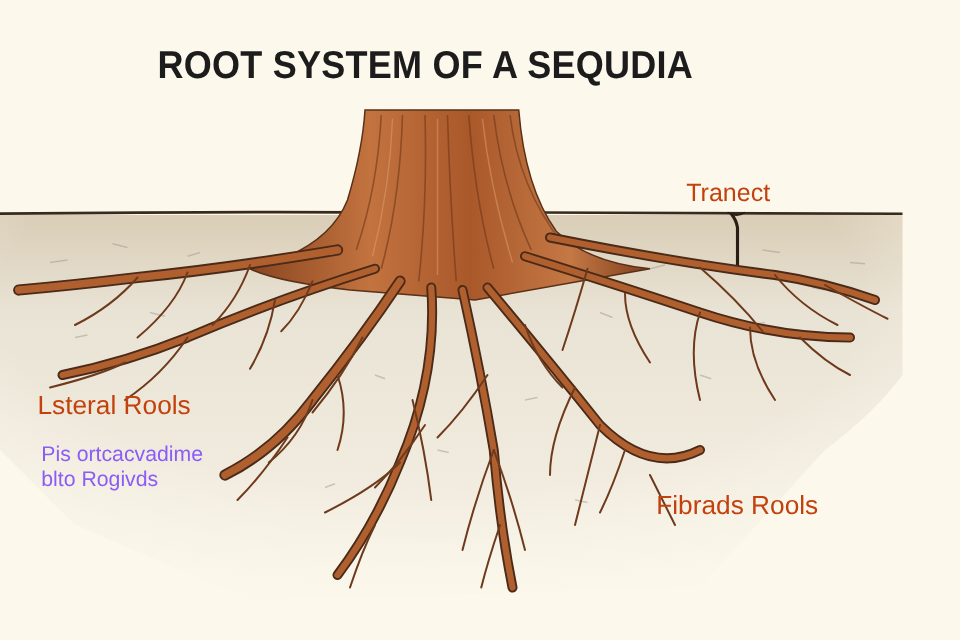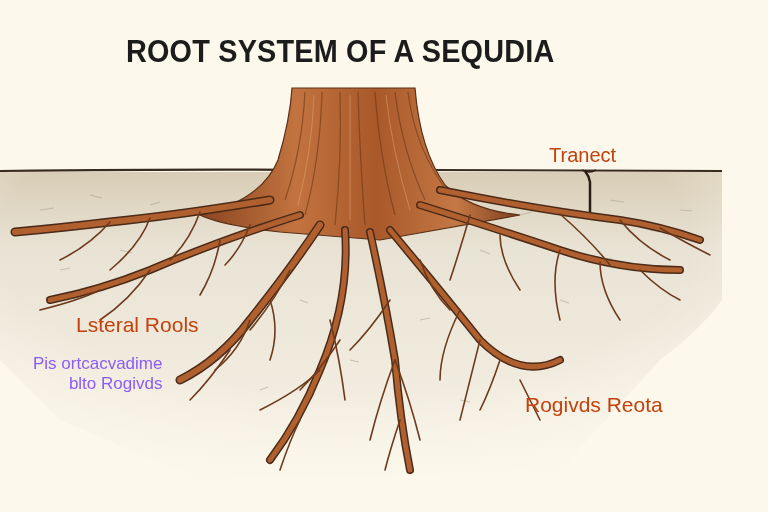--- a/index.html
+++ b/index.html
@@ -2,33 +2,33 @@
 <html><head>
 <meta charset="utf-8">
 <style>
   html, body { margin: 0; padding: 0; }
   body {
     width: 768px; height: 512px; overflow: hidden;
     background: #fcf8ec;
     font-family: "Liberation Sans", "DejaVu Sans", sans-serif;
     position: relative;
   }
-  .stage { position: absolute; inset: 0; text-align: right; }
+  .stage { position: absolute; inset: 0; }
   svg.art { position: absolute; left: 0; top: 0; }
   .title {
     position: absolute; left: 126px; top: 34px;
     font-size: 31px; font-weight: bold; color: #1c1c1c;
     letter-spacing: 0.2px; transform: scaleX(0.93); transform-origin: left top;
     white-space: nowrap;
   }
   .label {
     position: absolute; color: #c2410c; white-space: nowrap;
   }
   .lbl-transect { left: 549px; top: 144px; font-size: 20px; }
-  .lbl-lateral  { left: 30px; top: 313px; font-size: 21px; margin-left: 46px; }
+  .lbl-lateral  { left: 30px; top: 313px; font-size: 21px; }
   .lbl-fibrous  { left: 525px; top: 393px; font-size: 21px; }
   .note {
     position: absolute; left: 33px; top: 354px;
     font-size: 17px; line-height: 20px; color: #8b5cf6;
   }
   .note div { white-space: nowrap; }
 </style>
 </head>
 <body>
 
@@ -161,19 +161,19 @@
         <path d="M470 215 Q460 250 450 280"></path>
       <path d="M420 260 Q430 290 450 310"></path>
         <path d="M250 225 Q240 250 225 265"></path>
     </g>
   </svg>
 
   <div class="title">ROOT SYSTEM OF A SEQUDIA</div>
 
   <div class="label lbl-transect">Tranect</div>
   <div class="label lbl-lateral">Lsteral Rools</div>
-  <div class="label lbl-fibrous">Rogivds Reota</div>
+  <div class="label lbl-fibrous">Fibrads Rools</div>
 
   <div class="note">
     <div>Pis ortcacvadime</div>
     <div>blto Rogivds</div>
   </div>
 </div>
 
 </body></html>

